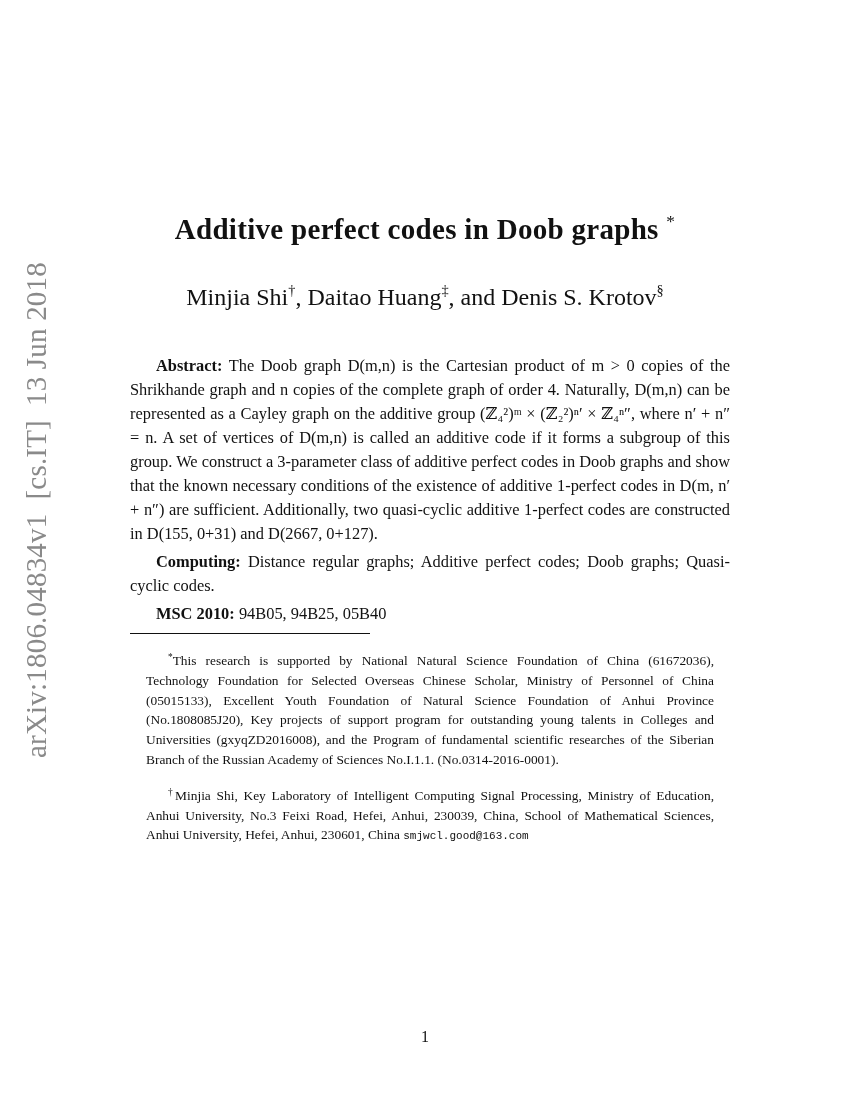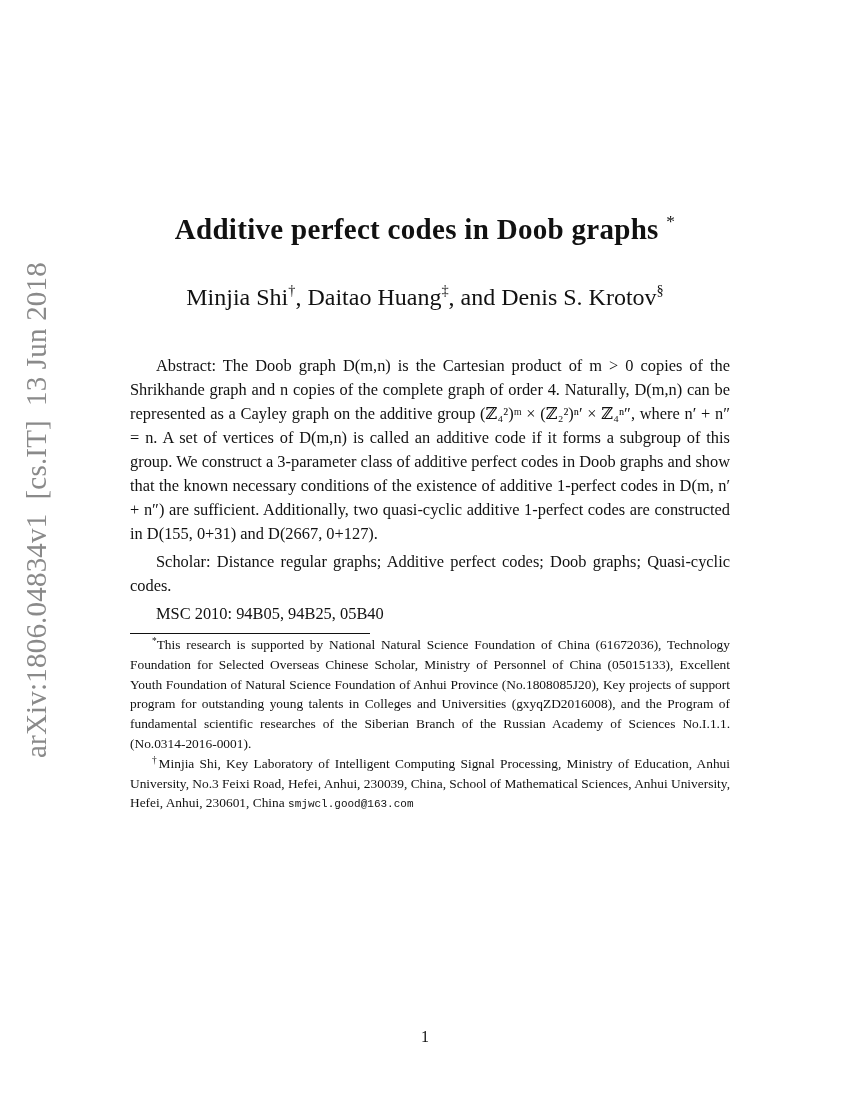--- a/index.html
+++ b/index.html
@@ -56,40 +56,40 @@
       left: 130px;
       width: 600px;
       font-size: 16.4px;
       line-height: 24px;
       text-align: justify;
     }
     .abstract { top: 354px; }
     .keywords { top: 550px; }
     .msc { top: 602px; }
     .indent { text-indent: 26px; }
-    .label { font-weight: normal; }
+    .label { font-weight: bold; }
     .footrule {
       position: absolute;
       left: 130px;
       top: 633px;
       width: 240px;
       height: 0;
       border-top: 1px solid #111;
     }
     .footnotes {
       position: absolute;
       left: 130px;
       top: 635px;
       width: 600px;
       font-size: 13.4px;
       line-height: 19.8px;
       text-align: justify;
     }
     .footnotes p {
-      margin: 0;
+      margin: 16px;
       text-indent: 22px;
     }
     .footnotes sup {
       font-size: 70%;
       vertical-align: 0.55em;
       line-height: 0;
     }
     .mono {
       font-family: "Liberation Mono", "DejaVu Sans Mono", monospace;
       font-size: 11px;
@@ -108,21 +108,21 @@
 <body>
 
 <div class="arxiv-stamp"><span>arXiv:1806.04834v1</span><span class="gap"></span><span>[cs.IT]</span><span class="gap"></span><span>13 Jun 2018</span></div>
 
 <div class="title"><span>Additive perfect codes in Doob graphs</span> <sup>*</sup></div>
 
 <div class="authors"><span>Minjia Shi</span><sup>†</sup><span>, </span><span>Daitao Huang</span><sup>‡</sup><span>, and </span><span>Denis S. Krotov</span><sup>§</sup></div>
 
 <div class="block abstract indent"><span class="label">Abstract:</span> <span>The Doob graph D(m,n) is the Cartesian product of m &gt; 0 copies of the Shrikhande graph and n copies of the complete graph of order 4. Naturally, D(m,n) can be represented as a Cayley graph on the additive group (ℤ₄²)ᵐ × (ℤ₂²)ⁿ′ × ℤ₄ⁿ″, where n′ + n″ = n. A set of vertices of D(m,n) is called an additive code if it forms a subgroup of this group. We construct a 3-parameter class of additive perfect codes in Doob graphs and show that the known necessary conditions of the existence of additive 1-perfect codes in D(m, n′ + n″) are sufficient. Additionally, two quasi-cyclic additive 1-perfect codes are constructed in D(155, 0+31) and D(2667, 0+127).</span></div>
 
-<div class="block keywords indent"><span class="label">Scholar:</span> <span>Distance regular graphs; Additive perfect codes; Doob graphs; Quasi-cyclic codes.</span></div>
+<div class="block keywords indent"><span class="label">Computing:</span> <span>Distance regular graphs; Additive perfect codes; Doob graphs; Quasi-cyclic codes.</span></div>
 
 <div class="block msc indent"><span class="label">MSC 2010:</span> <span>94B05, 94B25, 05B40</span></div>
 
 <div class="footrule"></div>
 
 <div class="footnotes">
   <p><sup>*</sup><span>This research is supported by National Natural Science Foundation of China (61672036), Technology Foundation for Selected Overseas Chinese Scholar, Ministry of Personnel of China (05015133), Excellent Youth Foundation of Natural Science Foundation of Anhui Province (No.1808085J20), Key projects of support program for outstanding young talents in Colleges and Universities (gxyqZD2016008), and the Program of fundamental scientific researches of the Siberian Branch of the Russian Academy of Sciences No.I.1.1. (No.0314-2016-0001).</span></p>
   <p><sup>†</sup><span>Minjia Shi, Key Laboratory of Intelligent Computing Signal Processing, Ministry of Education, Anhui University, No.3 Feixi Road, Hefei, Anhui, 230039, China, School of Mathematical Sciences, Anhui University, Hefei, Anhui, 230601, China </span><span class="mono">smjwcl.good@163.com</span></p>
 </div>
 

